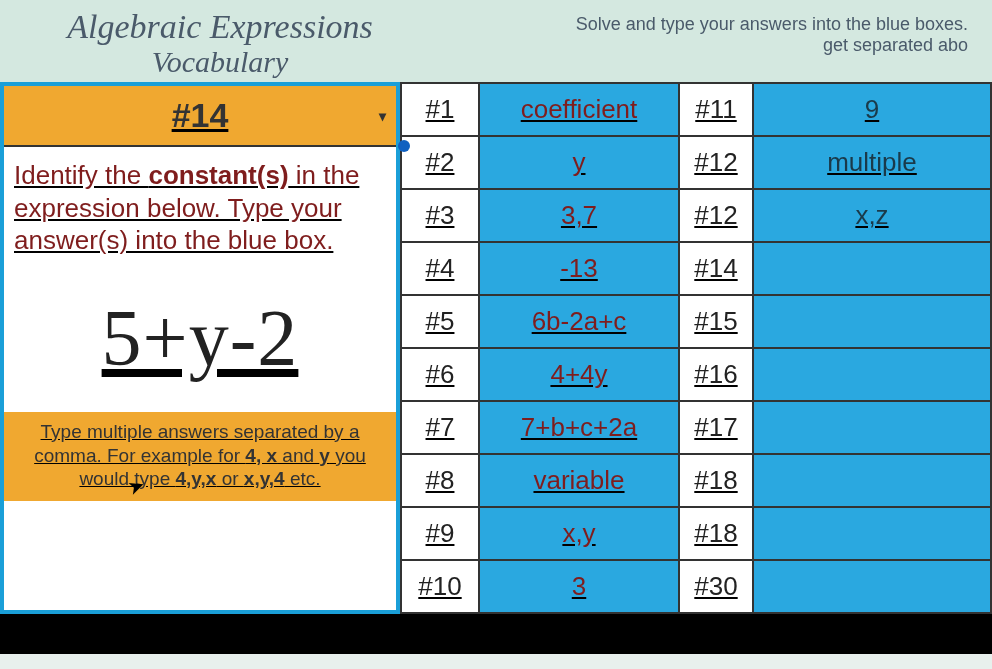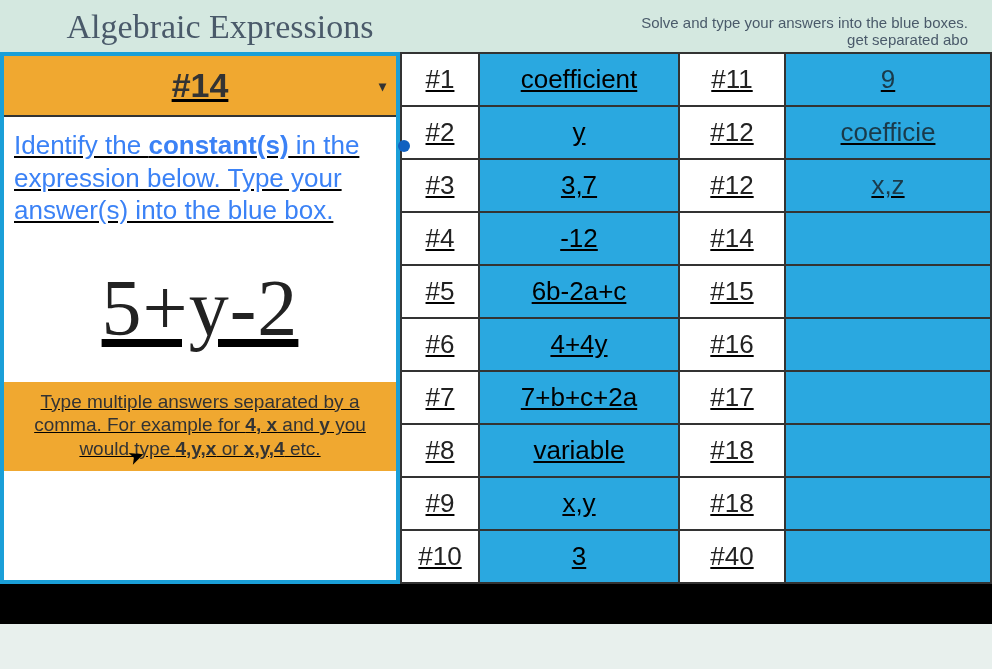--- a/index.html
+++ b/index.html
@@ -16,28 +16,29 @@
       padding: 8px 20px 4px 20px;
       background: #d4e8e0;
       align-items: flex-start;
     }
     .title-block {
       flex: 0 0 400px;
       text-align: center;
       font-family: 'Brush Script MT', cursive;
       color: #4a5a6a;
       line-height: 1.1;
+      font-style: italic;
     }
     .title-line1 { font-size: 34px; }
     .title-line2 { font-size: 30px; }
     .instruction-block {
       flex: 1;
       text-align: right;
       color: #4a5a6a;
-      font-size: 15px;
+      font-size: 18px;
       padding-top: 6px;
       padding-right: 4px;
     }
     .main {
       display: flex;
       background: #fff;
       text-decoration: underline;
     }
     .left-panel {
       flex: 0 0 400px;
@@ -58,21 +59,21 @@
       position: absolute;
       right: 10px;
       top: 50%;
       transform: translateY(-50%);
       font-size: 14px;
       color: #333;
     }
     .q-prompt {
       padding: 12px 10px;
       font-size: 26px;
-      color: #3b82f6;
+      color: #7f1d1d;
       line-height: 1.25;
       text-align: left;
     }
     .q-prompt b { font-weight: bold; }
     .expression {
       font-size: 80px;
       color: #222;
       text-align: center;
       padding: 24px 0 28px 0;
       font-weight: normal;
@@ -112,22 +113,22 @@
       text-align: center;
       font-size: 26px;
       color: #222;
       height: 53px;
       padding: 2px 4px;
       background: #fff;
       overflow: hidden;
       white-space: nowrap;
     }
     .answer-table .num-col { width: 78px; background: #fff; font-weight: normal;}
-    .answer-table .ans-col { width: 200px; background: #2aa8e0; color: #000000; }
-    .answer-table .num-col2 { width: 106px; background: #fff; }
+    .answer-table .ans-col { width: 200px; background: #2aa8e0; color: #7f1d1d; }
+    .answer-table .num-col2 { width: 74px; background: #fff; }
     .answer-table .ans-col2 { background: #2aa8e0; color: #1a3a4a; overflow: hidden;}
     .bottom-bar {
       background: #000;
       height: 40px;
       width: 100%;
     }
     .dot {
       position: absolute;
       width: 12px; height: 12px;
       background: #1060c0;
@@ -136,20 +137,21 @@
       top: 140px;
       z-index: 5;
     }
   </style>
 </head>
 <body>
 
 <div class="header">
   <div class="title-block">
     <div class="title-line1">Algebraic Expressions</div>
+    <div class="title-line2">Vocabulary</div>
   </div>
   <div class="instruction-block">
     <div>Solve and type your answers into the blue boxes.</div>
     <div>get separated abo</div>
   </div>
 </div>
 
 <div class="dot"></div>
 
 <div class="main">
@@ -174,31 +176,31 @@
           <tr>
             <td class="num-col">#1</td>
             <td class="ans-col">coefficient</td>
             <td class="num-col2">#11</td>
             <td class="ans-col2">9</td>
           </tr>
           <tr>
             <td class="num-col">#2</td>
             <td class="ans-col">y</td>
             <td class="num-col2">#12</td>
-            <td class="ans-col2">coefficie</td>
+            <td class="ans-col2">multiple</td>
           </tr>
           <tr>
             <td class="num-col">#3</td>
             <td class="ans-col">3,7</td>
             <td class="num-col2">#12</td>
             <td class="ans-col2">x,z</td>
           </tr>
           <tr>
             <td class="num-col">#4</td>
-            <td class="ans-col">-12</td>
+            <td class="ans-col">-13</td>
             <td class="num-col2">#14</td>
             <td class="ans-col2"></td>
           </tr>
           <tr>
             <td class="num-col">#5</td>
             <td class="ans-col">6b-2a+c</td>
             <td class="num-col2">#15</td>
             <td class="ans-col2"></td>
           </tr>
           <tr>
@@ -221,21 +223,21 @@
           </tr>
           <tr>
             <td class="num-col">#9</td>
             <td class="ans-col">x,y</td>
             <td class="num-col2">#18</td>
             <td class="ans-col2"></td>
           </tr>
           <tr>
             <td class="num-col">#10</td>
             <td class="ans-col">3</td>
-            <td class="num-col2">#40</td>
+            <td class="num-col2">#30</td>
             <td class="ans-col2"></td>
           </tr>
         </tbody>
     </table>
   </div>
 </div>
 
 <div class="bottom-bar"></div>
 
 </body></html>

